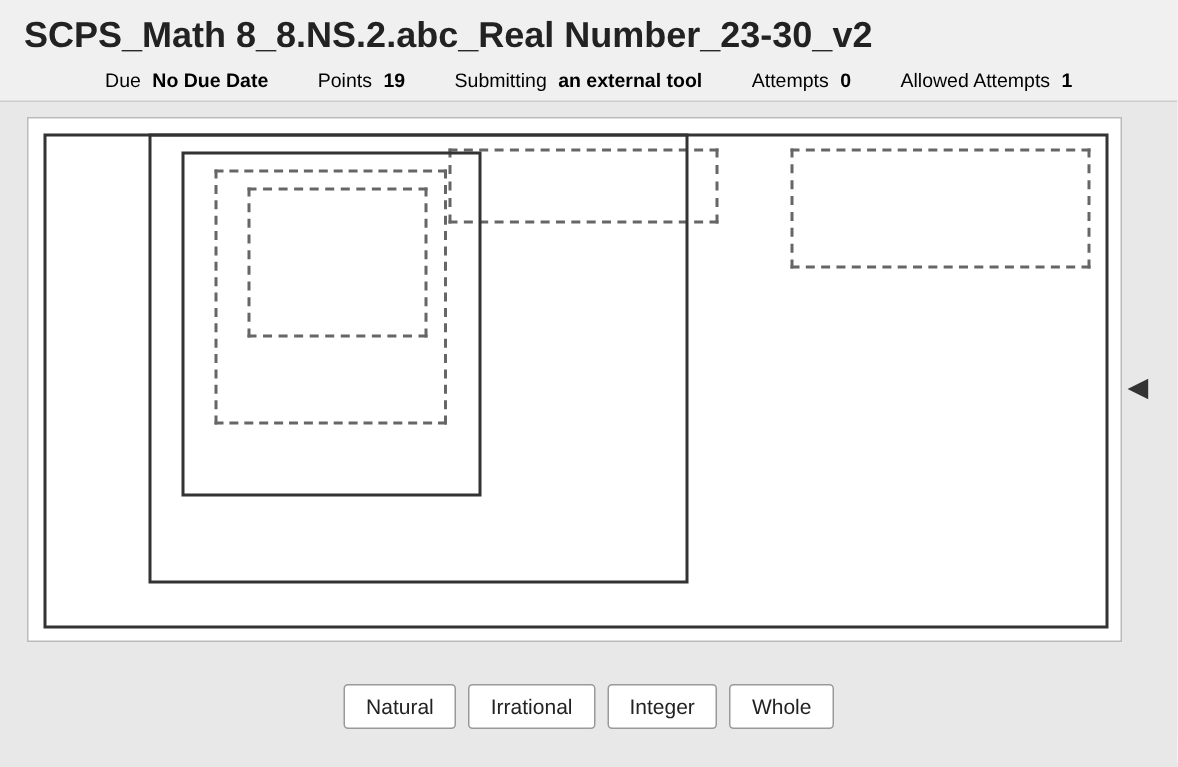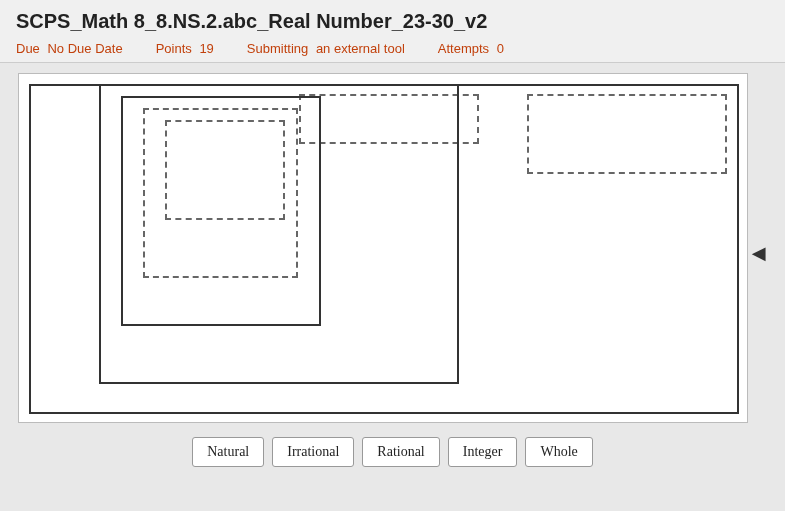--- a/index.html
+++ b/index.html
@@ -9,38 +9,39 @@
       width: 785px;
       height: 511px;
       overflow: hidden;
     }
     .header {
       background: #f0f0f0;
       padding: 10px 16px 6px 16px;
       border-bottom: 1px solid #ccc;
     }
     .title {
-      font-size: 20px;
+      font-size: 24px;
       font-weight: bold;
       color: #222;
       margin-bottom: 4px;
     }
     .meta-bar {
       display: flex;
       gap: 33px;
       font-size: 13px;
-      color: #c2410c;
+      color: #000000;
       padding: 4px 0 0 0;
+      justify-content: center;
     }
     .meta-item {
       display: flex;
       gap: 4px;
     }
     .meta-label { font-weight: normal; }
-    .meta-value { font-weight: normal; }
+    .meta-value { font-weight: bold; }
     .content-area {
       display: flex;
       flex-direction: column;
       align-items: center;
       padding: 10px 10px 6px 10px;
       background: #e8e8e8;
       position: relative;
     }
     .diagram-container {
       background: white;
@@ -111,22 +112,21 @@
       width: 120px;
       height: 100px;
       border: 2px dashed #666;
     }
     
     .labels-area {
       display: flex;
       gap: 8px;
       justify-content: center;
       align-items: flex-start;
-      margin-top: 4px;
-      font-family: Liberation Serif, serif;
+      margin-top: 18px;
     }
     .label-box {
       border: 1px solid #999;
       border-radius: 3px;
       padding: 6px 14px;
       font-size: 14px;
       background: white;
       cursor: grab;
       color: #222;
     }
@@ -160,20 +160,24 @@
         <span class="meta-value">19</span>
       </div>
       <div class="meta-item">
         <span class="meta-label">Submitting&nbsp;</span>
         <span class="meta-value">an external tool</span>
       </div>
       <div class="meta-item">
         <span class="meta-label">Attempts&nbsp;</span>
         <span class="meta-value">0</span>
       </div>
+      <div class="meta-item">
+        <span class="meta-label">Allowed Attempts&nbsp;</span>
+        <span class="meta-value">1</span>
+      </div>
     </div>
 </div>
 
 <div class="content-area">
   <div class="diagram-wrapper">
     <div class="diagram-container">
 
       <div class="rect-real"></div>
 
       <div class="rect-irrational-label"></div>
@@ -191,17 +195,16 @@
         </div>
       </div>
     </div>
     <div class="scroll-arrow">◀</div>
   </div>
 
   <div class="labels-area">
 
   <div class="label-box">Natural</div>
       <div class="label-box">Irrational</div>
-      <div class="label-box">Rational</div>
       <div class="label-box">Integer</div>
       <div class="label-box">Whole</div>
     </div>
 </div>
 
 </body></html>

